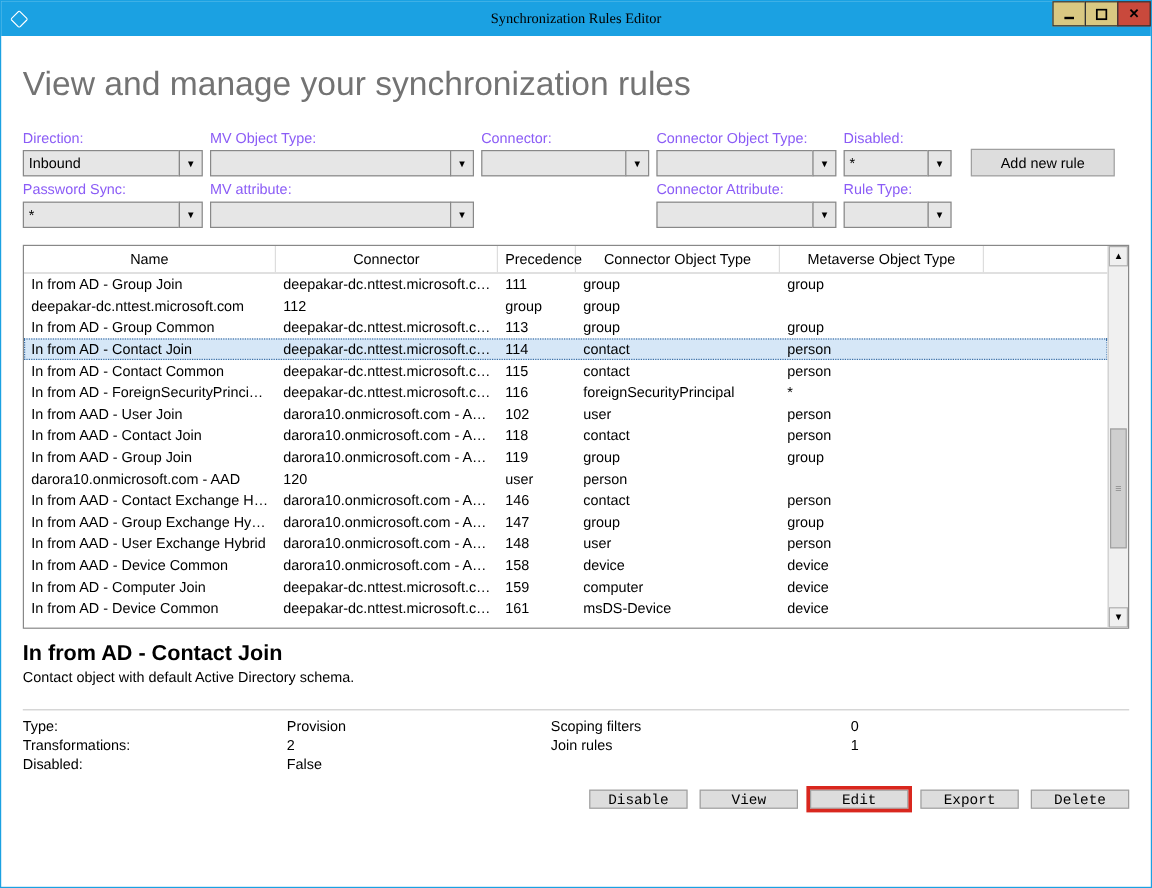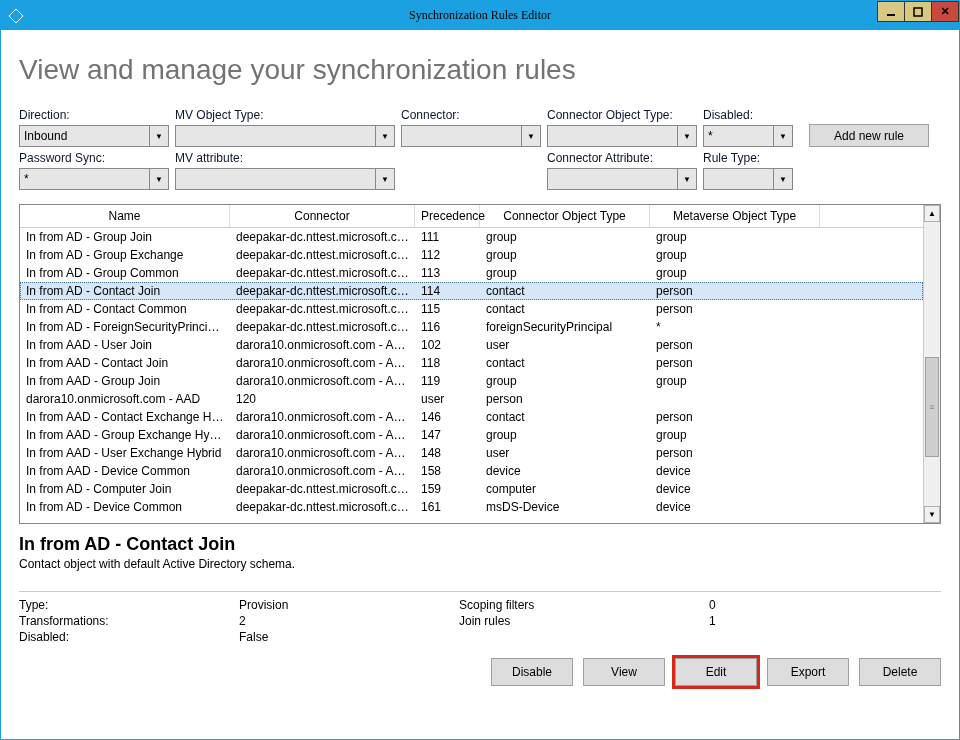--- a/index.html
+++ b/index.html
@@ -67,21 +67,21 @@
   }
   .filters {
     display: grid;
     grid-template-columns: 150px 220px 140px 150px 90px auto;
     column-gap: 6px;
     row-gap: 4px;
     align-items: end;
   }
   .filters label {
     font-size: 12px;
-    color: #0f172a;
+    color: #8b5cf6;
     display: block;
     margin-bottom: 3px;
   }
   .combo {
     display: flex;
     height: 22px;
   }
   .combo .field {
     flex: 1;
     border: 1px solid #888;
@@ -206,25 +206,25 @@
     font-size: 12px;
   }
   .actions {
     display: flex;
     justify-content: flex-end;
     gap: 10px;
     margin-top: 14px;
   }
   .actions button {
     width: 82px;
-    height: 28px;
+    height: 16px;
     border: 1px solid #a0a0a0;
     background: #ddd;
     font-size: 12px;
-    font-family: Liberation Sans, sans-serif;
+    font-family: Liberation Mono, monospace;
     cursor: pointer;
   }
   .actions button.highlight {
     outline: 3px solid #d9271e;
     outline-offset: 0;
   }
 </style>
 </head>
 <body>
 
@@ -337,21 +337,20 @@
         </div>
         <div class="grid-body" id="grid-body">
             <div class="grid-row">
               <div class="cell">In from AD - Group Join</div>
               <div class="cell">deepakar-dc.nttest.microsoft.com</div>
               <div class="cell">111</div>
               <div class="cell">group</div>
               <div class="cell">group</div>
             </div>
             <div class="grid-row">
-              <div class="cell">In from AD - Group Exchange</div>
               <div class="cell">deepakar-dc.nttest.microsoft.com</div>
               <div class="cell">112</div>
               <div class="cell">group</div>
               <div class="cell">group</div>
             </div>
             <div class="grid-row">
               <div class="cell">In from AD - Group Common</div>
               <div class="cell">deepakar-dc.nttest.microsoft.com</div>
               <div class="cell">113</div>
               <div class="cell">group</div>

